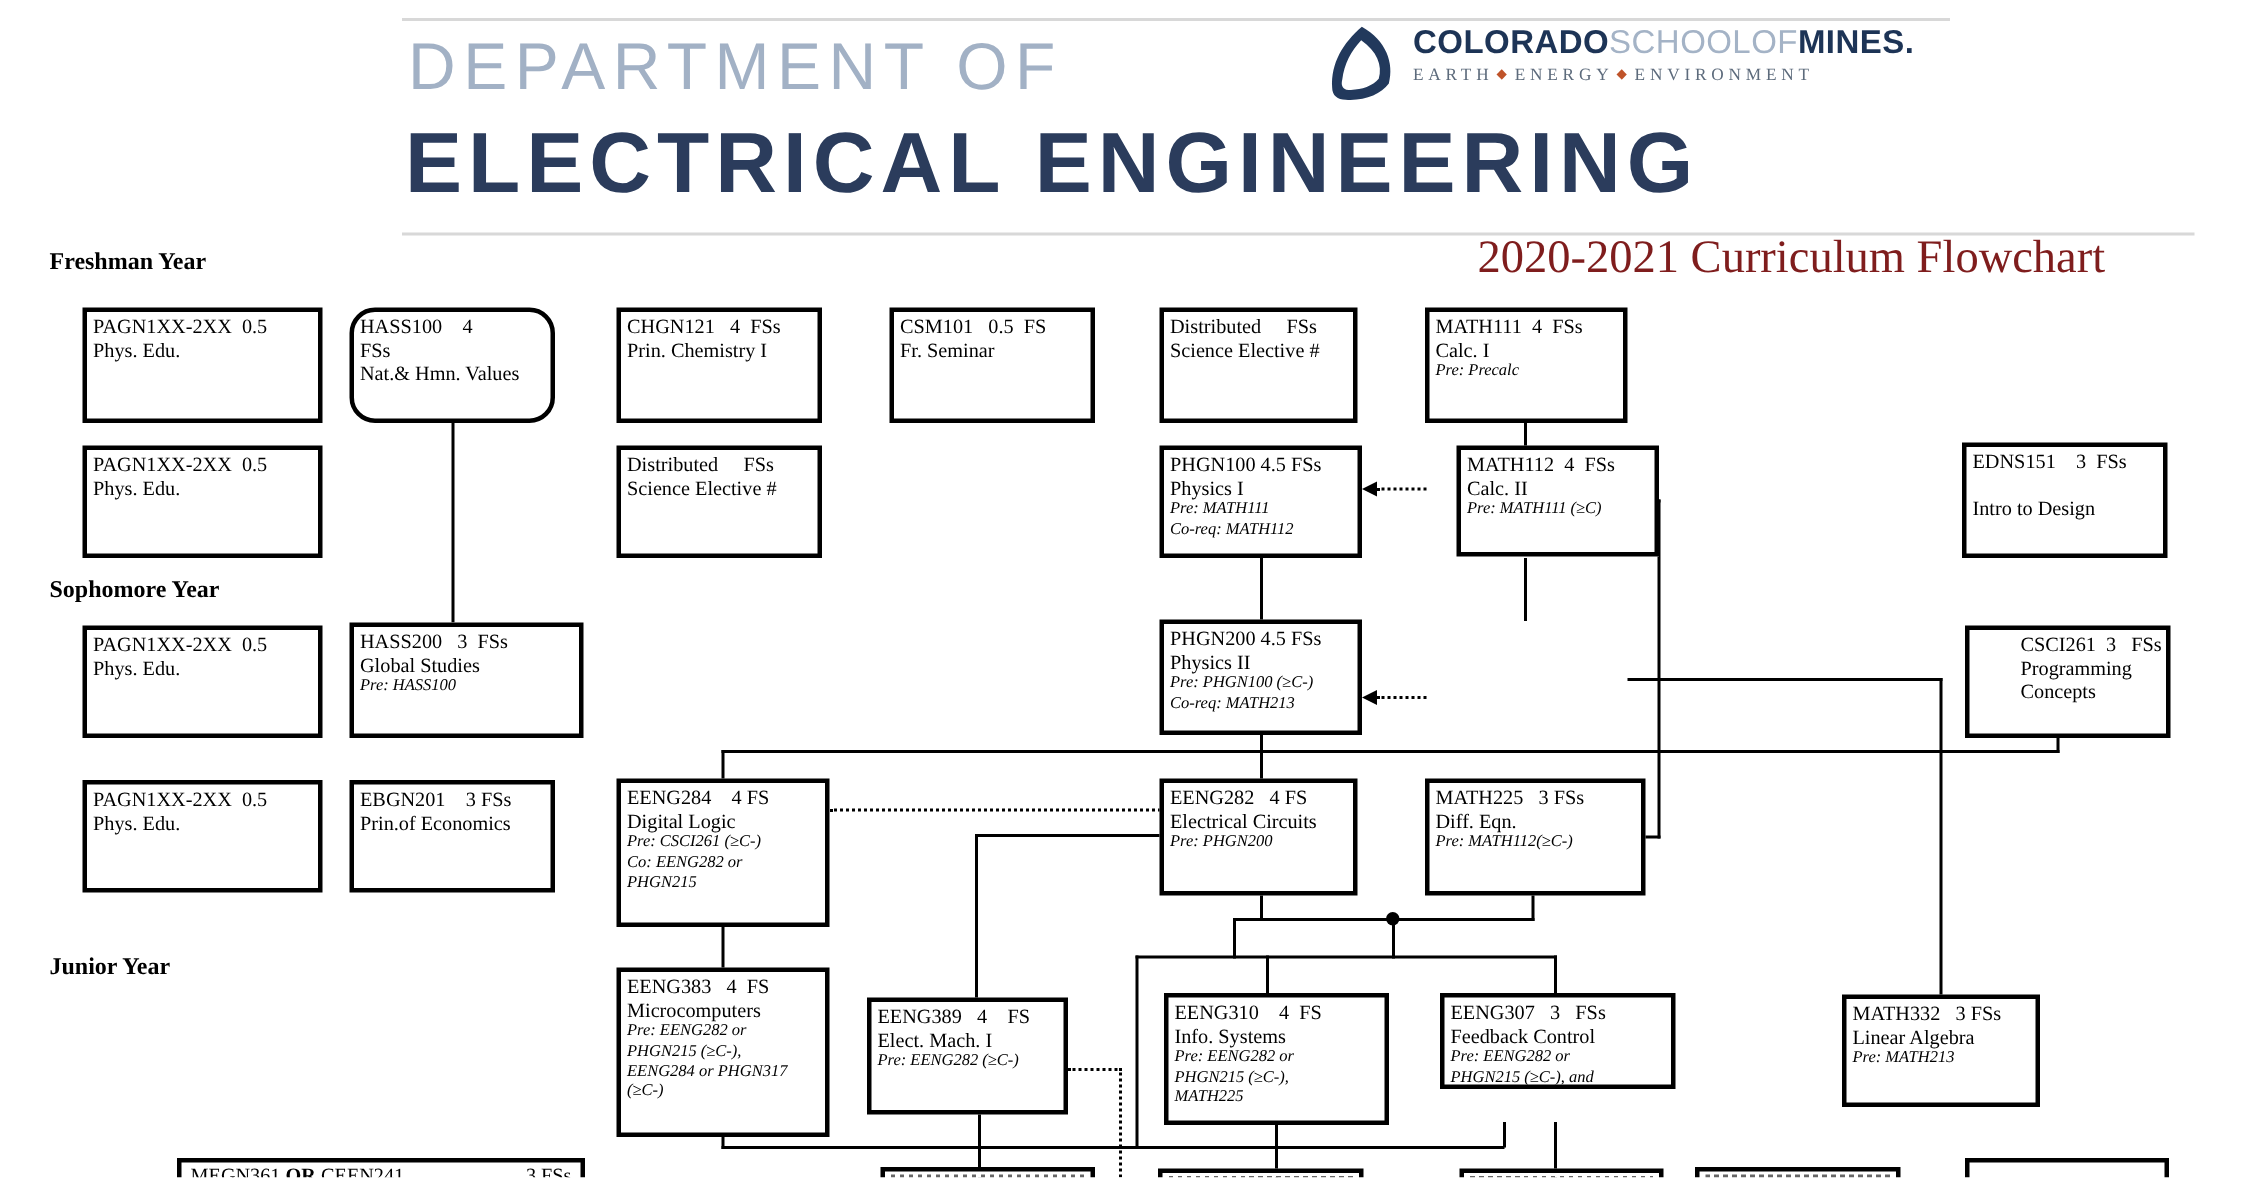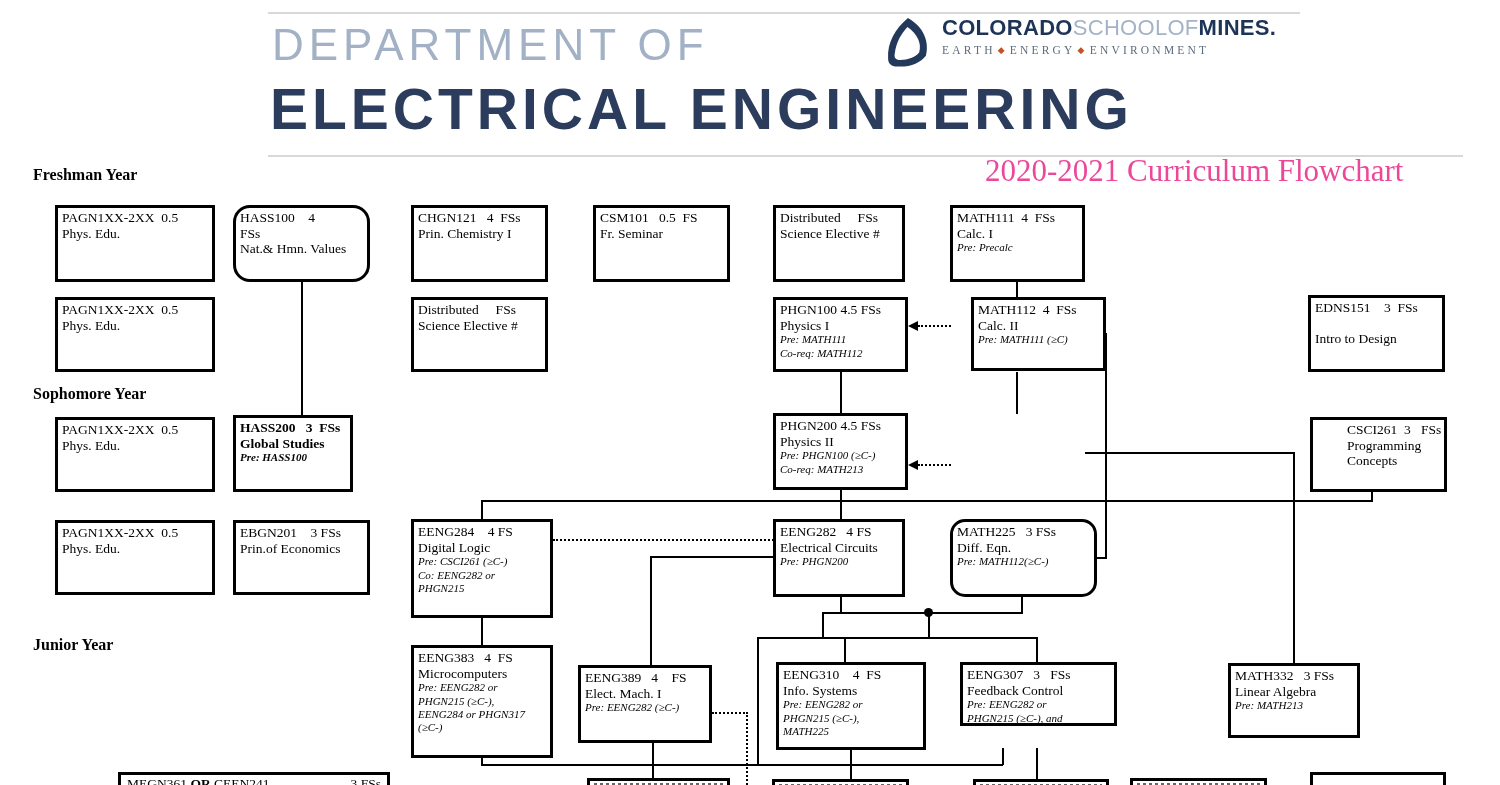--- a/index.html
+++ b/index.html
@@ -11,21 +11,21 @@
   .dept-name{position:absolute;left:270px;top:76px;font-family:"Liberation Sans",sans-serif;
       font-weight:bold;font-size:57px;color:#2b3c5c;letter-spacing:4px;white-space:nowrap;}
   .logo{position:absolute;left:880px;top:15px;display:flex;z-index:1;}
   .logo-text{margin-left:8px;}
   .logo-line1{font-family:"Liberation Sans",sans-serif;font-size:22px;letter-spacing:0.3px;white-space:nowrap;}
   .logo-bold{font-weight:bold;color:#1d3456;}
   .logo-light{color:#a4b3c6;}
   .logo-tagline{font-family:Liberation Serif, serif;font-size:11.5px;letter-spacing:3.2px;
       color:#5d6b7c;margin-top:3px;white-space:nowrap;}
   .diamond{color:#bf5329;font-size:9px;vertical-align:1px;padding:0 2px;}
-  .chart-title{position:absolute;left:985px;top:153px;font-size:31px;color:#ec4899;white-space:nowrap;z-index:1;}
+  .chart-title{position:absolute;left:985px;top:153px;font-size:31px;color:#7f1d1d;white-space:nowrap;z-index:1;}
   .yearlabel{position:absolute;font-weight:bold;font-size:16px;color:#000;white-space:nowrap;z-index:2;}
   .course{position:absolute;background:#fff;border:3px solid #000;box-sizing:border-box;
       font-size:13.5px;line-height:1.16;padding:2px 4px;z-index:2;overflow:hidden;}
   .cline{white-space:pre;}
   .pre{font-style:italic;font-size:11px;line-height:1.2;white-space:pre;}
   .sline{position:absolute;background:#000;z-index:1;}
   .dline-h{position:absolute;height:0;border-top:2px dotted #000;z-index:1;}
   .dline-v{position:absolute;width:0;border-left:2px dotted #000;z-index:1;}
   .arrow-left{position:absolute;width:0;height:0;border-top:5px solid transparent;
       border-bottom:5px solid transparent;border-right:10px solid #000;z-index:3;}
@@ -112,21 +112,21 @@
     </div>
     <div class="course" style="left: 1308px; top: 295px; width: 137px; height: 77px;">
       <div class="cline">EDNS151    3  FSs</div>
       <div class="cline"> </div>
       <div class="cline">Intro to Design</div>
     </div>
     <div class="course" style="left: 55px; top: 417px; width: 160px; height: 75px;">
       <div class="cline">PAGN1XX-2XX  0.5</div>
       <div class="cline">Phys. Edu.</div>
     </div>
-    <div class="course" style="left: 233px; top: 415px; width: 120px; height: 77px; font-weight: bold;">
+    <div class="course" style="left: 233px; top: 415px; width: 156px; height: 77px;">
       <div class="cline">HASS200   3  FSs</div>
       <div class="cline">Global Studies</div>
       <div class="pre">Pre: HASS100</div>
     </div>
     <div class="course" style="left: 773px; top: 413px; width: 135px; height: 77px;">
       <div class="cline">PHGN200 4.5 FSs</div>
       <div class="cline">Physics II</div>
       <div class="pre">Pre: PHGN100 (≥C-)</div>
       <div class="pre">Co-req: MATH213</div>
     </div>
@@ -148,21 +148,21 @@
       <div class="cline">Digital Logic</div>
       <div class="pre">Pre: CSCI261 (≥C-)</div>
       <div class="pre">Co: EENG282 or</div>
       <div class="pre">PHGN215</div>
     </div>
     <div class="course" style="left: 773px; top: 519px; width: 132px; height: 78px;">
       <div class="cline">EENG282   4 FS</div>
       <div class="cline">Electrical Circuits</div>
       <div class="pre">Pre: PHGN200</div>
     </div>
-    <div class="course" style="left: 950px; top: 519px; width: 147px; height: 78px; border-radius: 15px;">
+    <div class="course" style="left: 950px; top: 519px; width: 147px; height: 78px;">
       <div class="cline">MATH225   3 FSs</div>
       <div class="cline">Diff. Eqn.</div>
       <div class="pre">Pre: MATH112(≥C-)</div>
     </div>
     <div class="course" style="left: 411px; top: 645px; width: 142px; height: 113px;">
       <div class="cline">EENG383   4  FS</div>
       <div class="cline">Microcomputers</div>
       <div class="pre">Pre: EENG282 or</div>
       <div class="pre">PHGN215 (≥C-),</div>
       <div class="pre">EENG284 or PHGN317</div>

